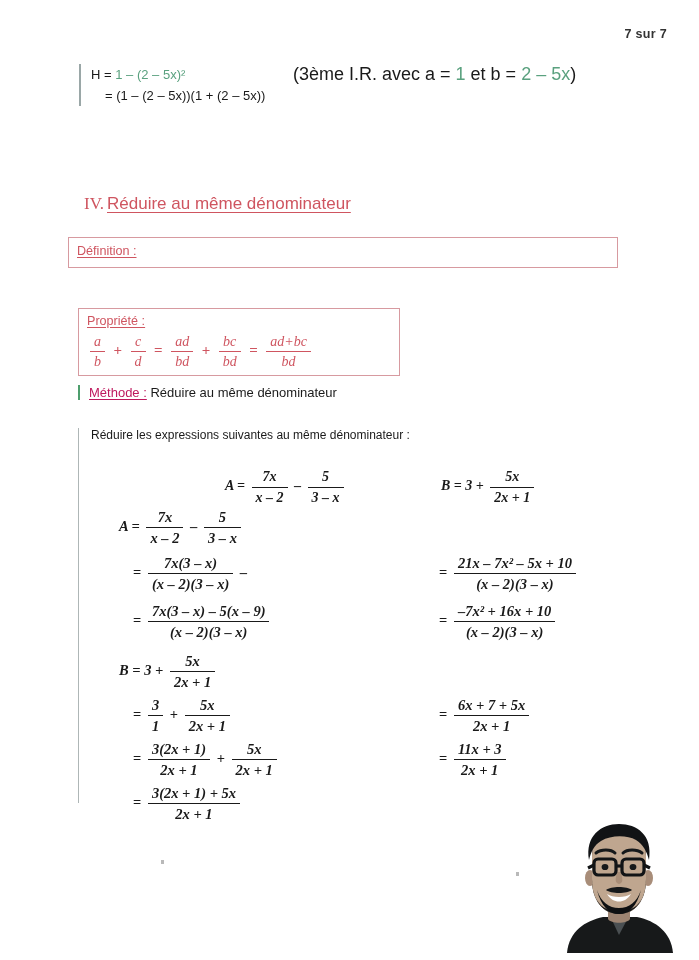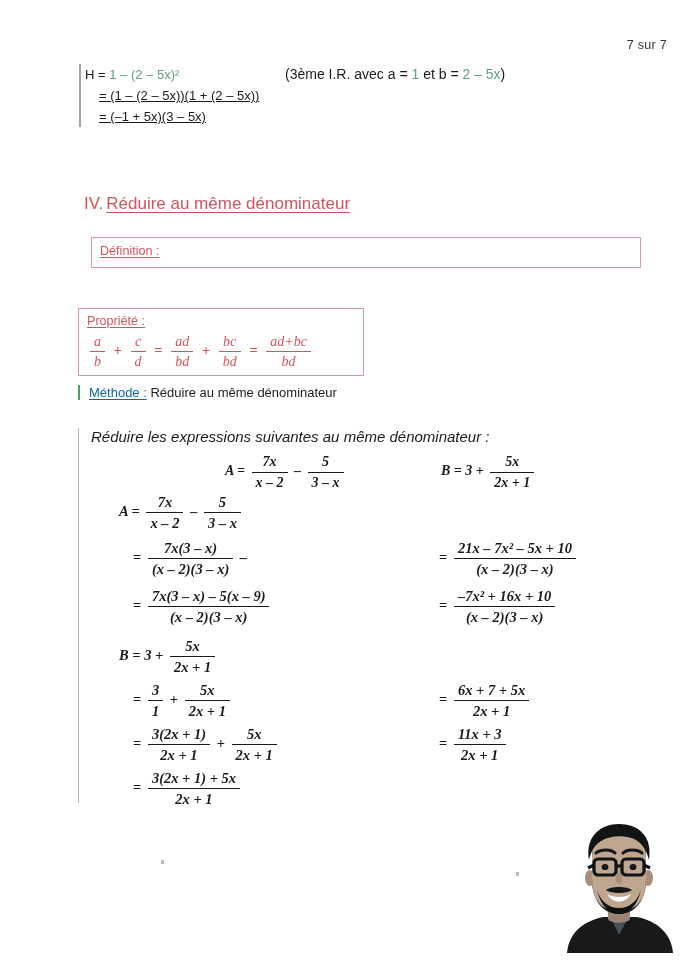--- a/index.html
+++ b/index.html
@@ -12,25 +12,26 @@
     height: 960px;
     position: relative;
     font-family: "Liberation Sans", sans-serif;
     color: #1a1a1a;
     overflow: hidden;
   }
 
   
   .page-header {
     position: absolute;
-    top: 38px;
+    top: 27px;
     right: 32px;
     font-size: 12.5px;
     color: #333;
     letter-spacing: 0.3px;
+    font-weight: bold;
   }
 
   
   .green { color: #5aa17f; }
   .blk   { color: #1a1a1a; }
   .u     { text-decoration: underline; text-underline-offset: 2px; }
 
   
   .math {
     font-family: "Liberation Serif", serif;
@@ -57,70 +58,70 @@
     line-height: 1.25;
   }
 
   
   .h-block {
     position: absolute;
     left: 79px;
     top: 64px;
     width: 520px;
     border-left: 2.2px solid #9aa7a7;
-    padding-left: 4px;
+    padding-left: 10px;
     font-size: 13px;
     line-height: 21px;
   }
   .h-block .line { white-space: nowrap; }
-  .h-block .indent { padding-left: 14px; text-decoration: underline; }
+  .h-block .indent { padding-left: 14px; }
   .h-note {
     position: absolute;
-    left: 204px;
+    left: 212px;
     top: 0px;
-    font-size: 14px;
+    font-size: 18px;
     white-space: nowrap;
   }
 
   
   .section-heading {
     position: absolute;
     left: 84px;
     top: 194px;
     font-size: 17px;
     color: #cf5560;
     white-space: nowrap;
   }
-  .section-heading .num { padding-right: 3px; }
+  .section-heading .num { padding-right: 3px; font-family: Liberation Serif, serif; }
   .section-heading .title {
     text-decoration: underline;
     text-decoration-color: #cf5560;
     text-underline-offset: 3px;
   }
 
   
   .redbox {
     position: absolute;
     border: 1px solid #d79aa0;
     color: #cf5560;
     background: #fff;
     box-sizing: border-box;
   }
   .def-box {
-    left: 91px;
+    left: 68px;
     top: 237px;
     width: 550px;
     padding: 5px 8px 6px 8px;
     font-size: 12.6px;
     line-height: 17.5px;
   }
   .prop-box {
     left: 78px;
     top: 308px;
-    width: 286px;
+    width: 322px;
     padding: 4px 8px 4px 8px;
     font-size: 12.6px;
     line-height: 16.5px;
   }
   .prop-formula {
     font-family: "Liberation Serif", serif;
     font-style: italic;
     font-size: 14px;
     margin-top: 3px;
     color: #cf5560;
@@ -138,42 +139,41 @@
   .methode {
     position: absolute;
     left: 78px;
     top: 385px;
     border-left: 2.2px solid #4e9e6d;
     padding-left: 9px;
     font-size: 13px;
     white-space: nowrap;
   }
   .methode .lab {
-    color: #0369a1;
+    color: #be185d;
     text-decoration: underline;
     text-underline-offset: 2px;
   }
   .methode .txt { color: #1a1a1a; }
 
   
   .solution {
     position: absolute;
     left: 78px;
     top: 428px;
     width: 560px;
     height: 375px;
     border-left: 1.6px solid #aeb6b6;
     padding-left: 12px;
     box-sizing: border-box;
   }
   .prompt {
-    font-size: 15px;
+    font-size: 12px;
     color: #1a1a1a;
-    margin-bottom: 2px;
-    font-style: italic;
+    margin-bottom: 20px;
   }
   .stmt-row {
     position: relative;
     height: 44px;
     font-family: "Liberation Serif", serif;
     font-size: 14px;
   }
   .stmt-a { position: absolute; left: 134px; top: 6px; }
   .stmt-b { position: absolute; left: 350px; top: 6px; }
 
@@ -207,21 +207,20 @@
 </head>
 <body>
 
 <div class="page-header">7 sur 7</div>
 
 <div class="h-block">
   <div class="line">
     <span class="blk">H = </span><span class="green">1 – (2 – 5x)²</span>
   </div>
   <div class="line indent">= (1 – (2 – 5x))(1 + (2 – 5x))</div>
-  <div class="line indent">= (–1 + 5x)(3 – 5x)</div>
 
   <div class="h-note">
     <span>(3ème I.R. avec a = </span><span class="green">1</span><span>  et b = </span><span class="green">2 – 5x</span><span>)</span>
   </div>
 </div>
 
 <div class="section-heading">
   <span class="num">IV.</span><span class="title">Réduire au même dénominateur</span>
 </div>
 

